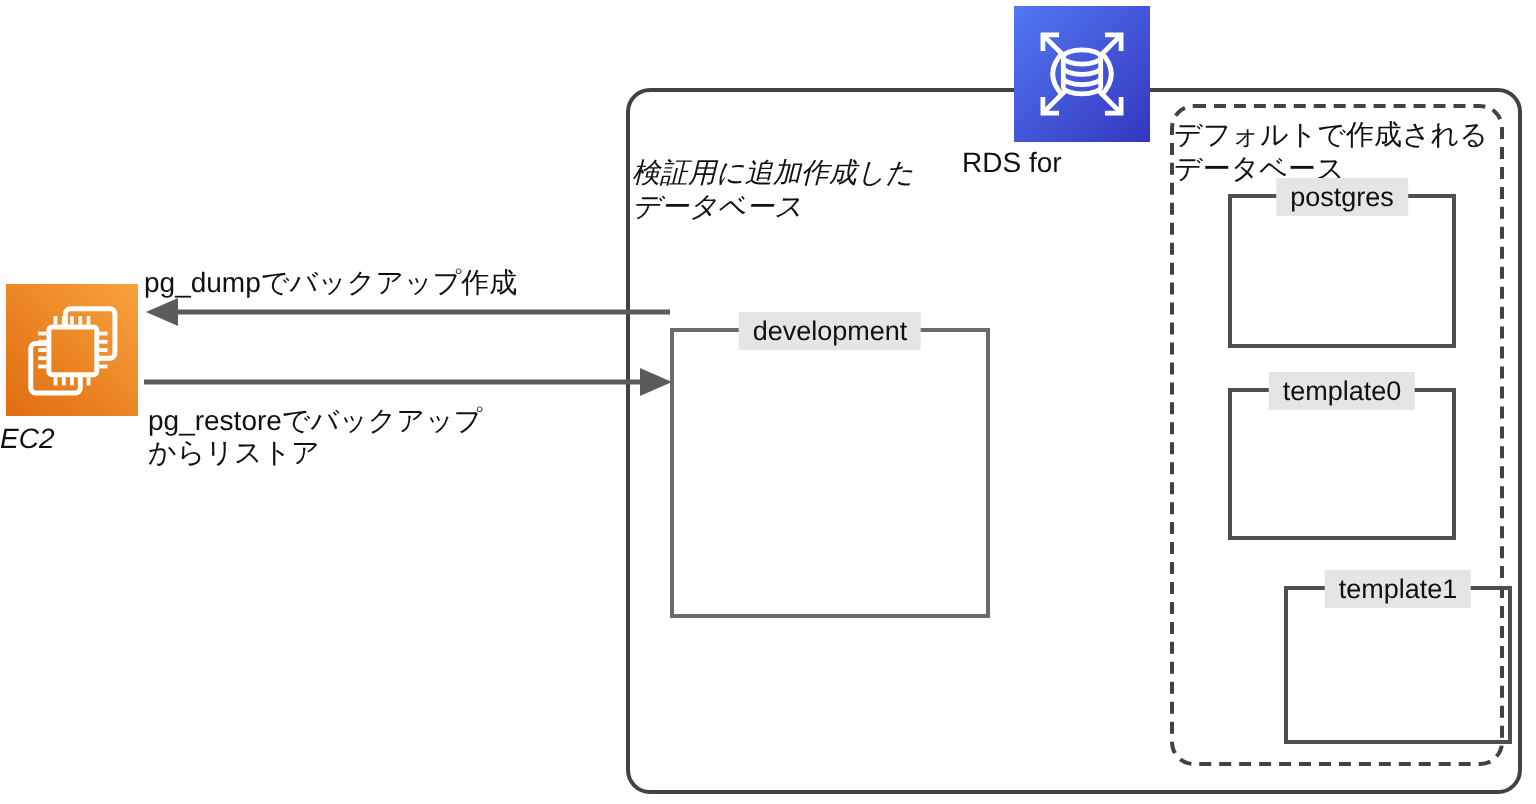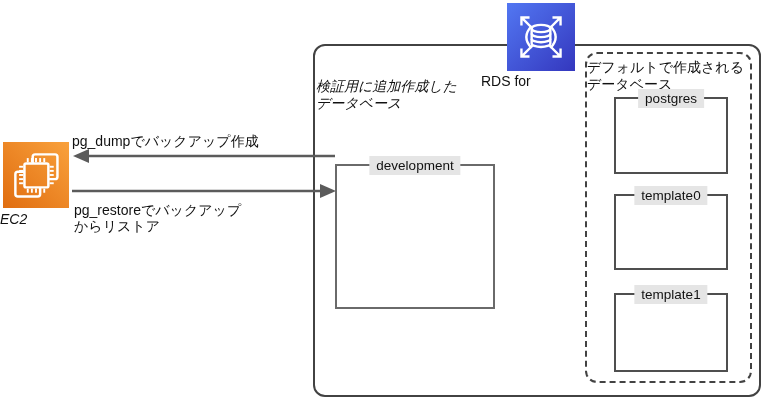--- a/index.html
+++ b/index.html
@@ -59,21 +59,21 @@
     border:2px dashed var(--border-dark);
     border-radius:12px;
   }
   .default-caption { left:0; right:0; top:5px; width:auto; }
   .db-box {
     position:absolute; left:27px; width:114px;
     border:2px solid var(--border-inner);
   }
   .db-box.postgres  { top:43px;  height:77px; }
   .db-box.template0 { top:140px; height:76px;padding-left:48px; }
-  .db-box.template1 { top:239px; height:79px; }
+  .db-box.template1 { top:239px; height:79px;margin-left:28px; }
   .box-label {
     position:absolute; top:-10px; left:50%;
     transform:translateX(-50%);
     background:#e5e5e5;
     padding:0 7px;
     white-space:nowrap;
     line-height:19px;
     font-size:13.5px;
   }
 </style>

